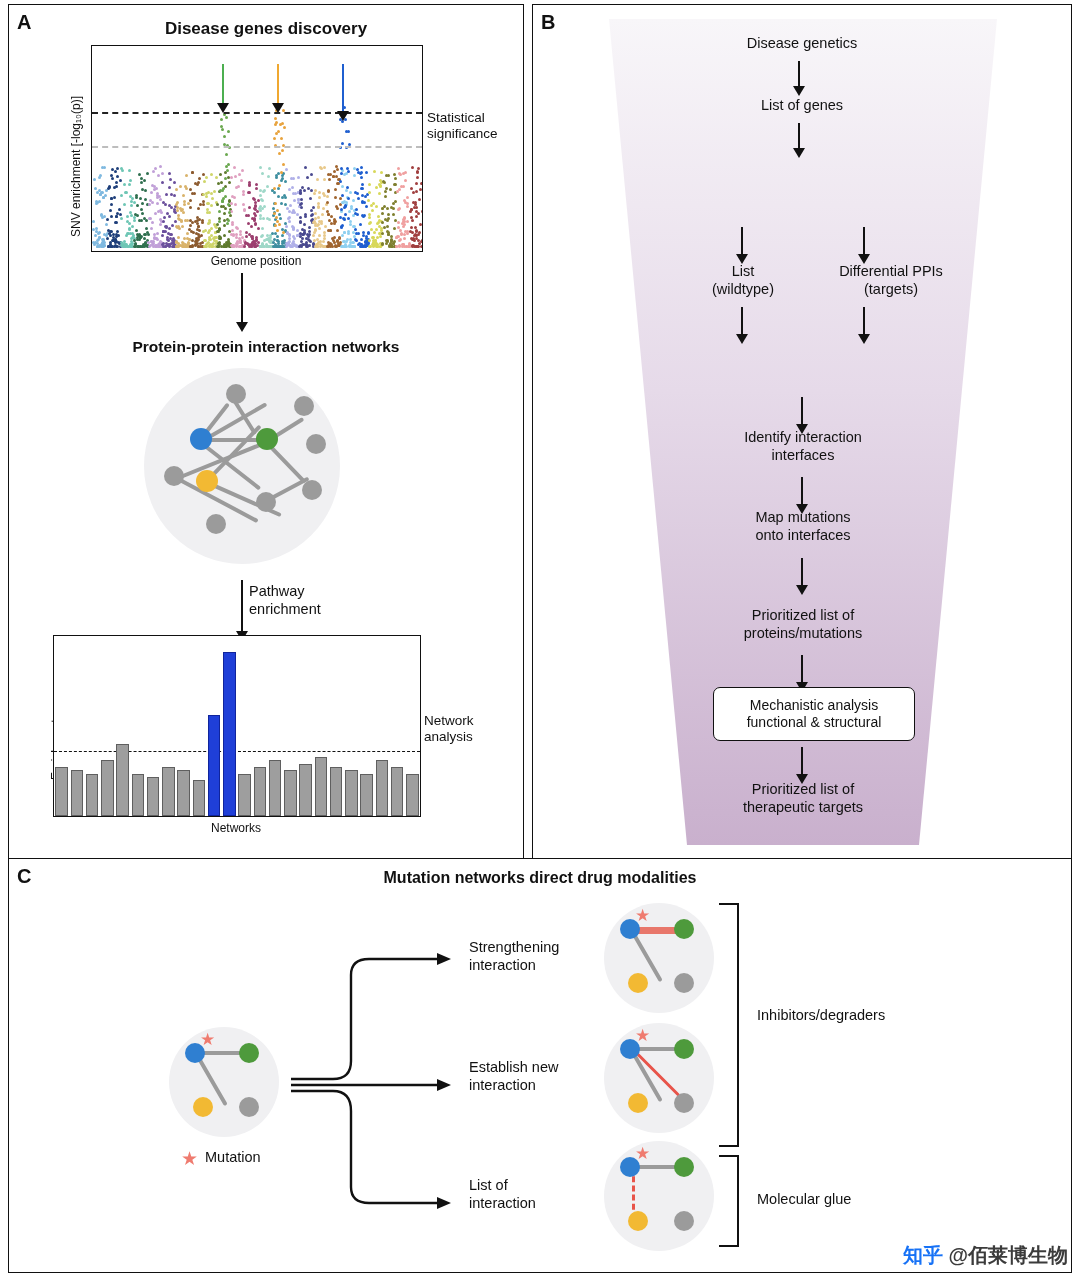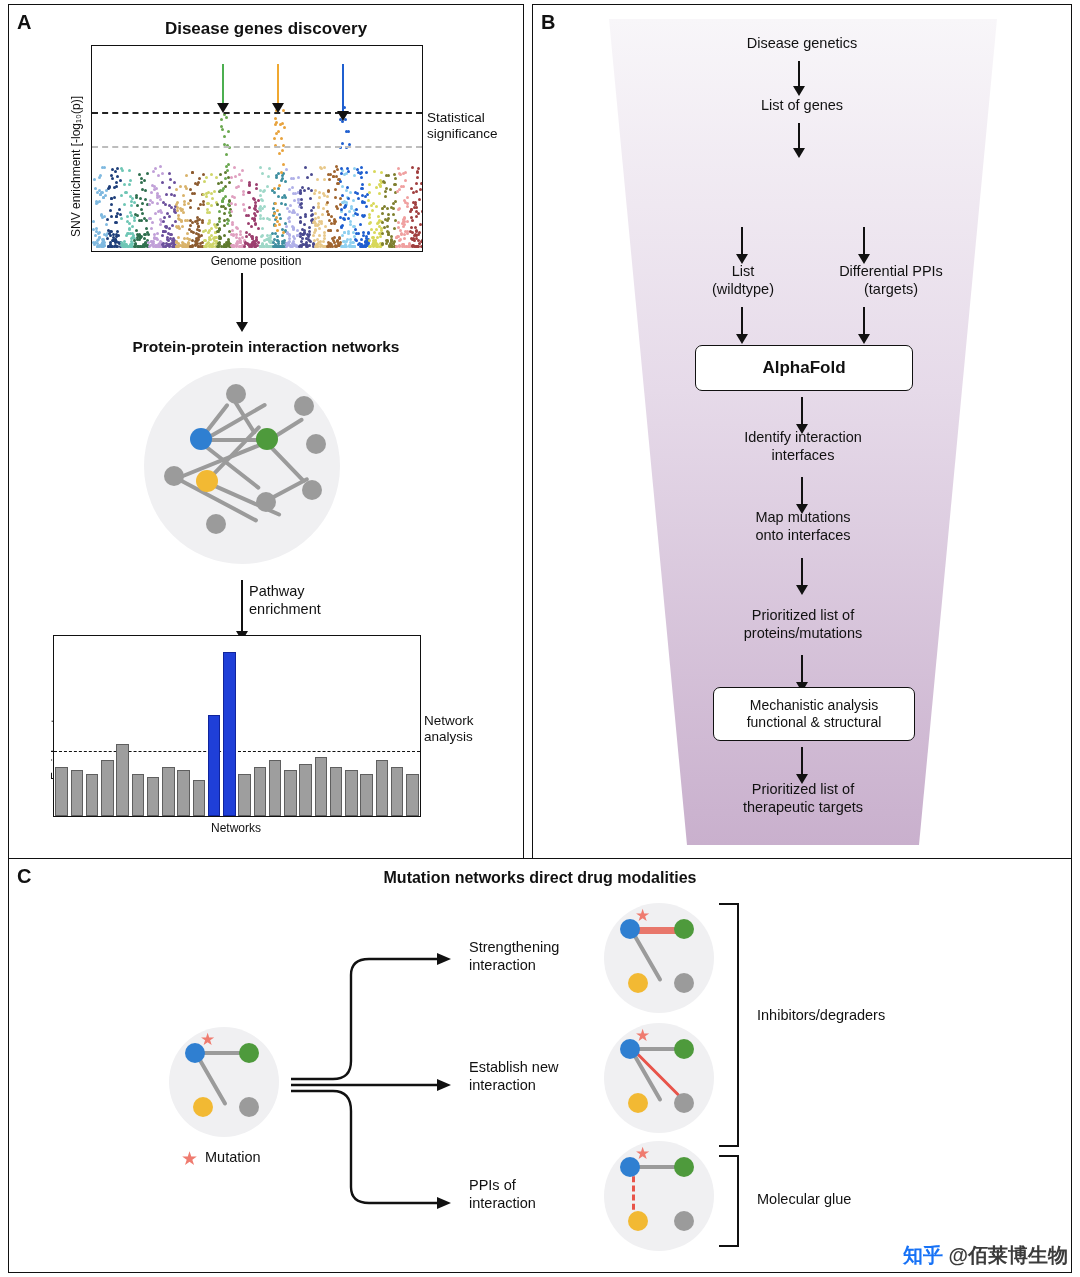--- a/index.html
+++ b/index.html
@@ -1745,21 +1745,20 @@
       <span>(wildtype)</span>
     </div>
     <div class="txt" style="position:absolute;left:258px;top:258px;width:200px;">
       <span>Differential PPIs</span><br>
       <span>(targets)</span>
     </div>
 
     <div class="bArrow" style="left:208px;top:302px;height:28px;"></div>
     <div class="bArrow" style="left:330px;top:302px;height:28px;"></div>
 
-    <div class="box bold" style="left:162px;top:340px;width:216px;height:44px;">AlphaFold</div>
     <div class="bArrow" style="left:268px;top:392px;height:28px;"></div>
 
     <div class="txt" style="position:absolute;left:150px;top:424px;width:240px;">
       <span>Identify interaction</span><br>
       <span>interfaces</span>
     </div>
     <div class="bArrow" style="left:268px;top:472px;height:28px;"></div>
 
     <div class="txt" style="position:absolute;left:150px;top:504px;width:240px;">
       <span>Map mutations</span><br>
@@ -1812,21 +1811,21 @@
 
     <div class="txt" style="position:absolute;left:460px;top:80px;width:150px;text-align:left;">
       <span>Strengthening</span><br>
       <span>interaction</span>
     </div>
     <div class="txt" style="position:absolute;left:460px;top:200px;width:160px;text-align:left;">
       <span>Establish new</span><br>
       <span>interaction</span>
     </div>
     <div class="txt" style="position:absolute;left:460px;top:318px;width:150px;text-align:left;">
-      <span>PPIs of</span><br>
+      <span>List of</span><br>
       <span>interaction</span>
     </div>
 
     <div class="net-circle" style="left:595px;top:44px;width:110px;height:110px;">
       <div class="edge" style="left:24px;top:24px;width:52px;height:7px;background:#e8776b;"></div>
       <div class="edge" style="left:28px;top:26px;width:58px;transform:rotate(60deg);"></div>
       <div class="node" style="left:16px;top:16px;width:20px;height:20px;background:#2f7fd1;"></div>
       <div class="node" style="left:70px;top:16px;width:20px;height:20px;background:#4e9a3c;"></div>
       <div class="node" style="left:24px;top:70px;width:20px;height:20px;background:#f2b933;"></div>
       <div class="node" style="left:70px;top:70px;width:20px;height:20px;background:#9b9b9b;"></div>

